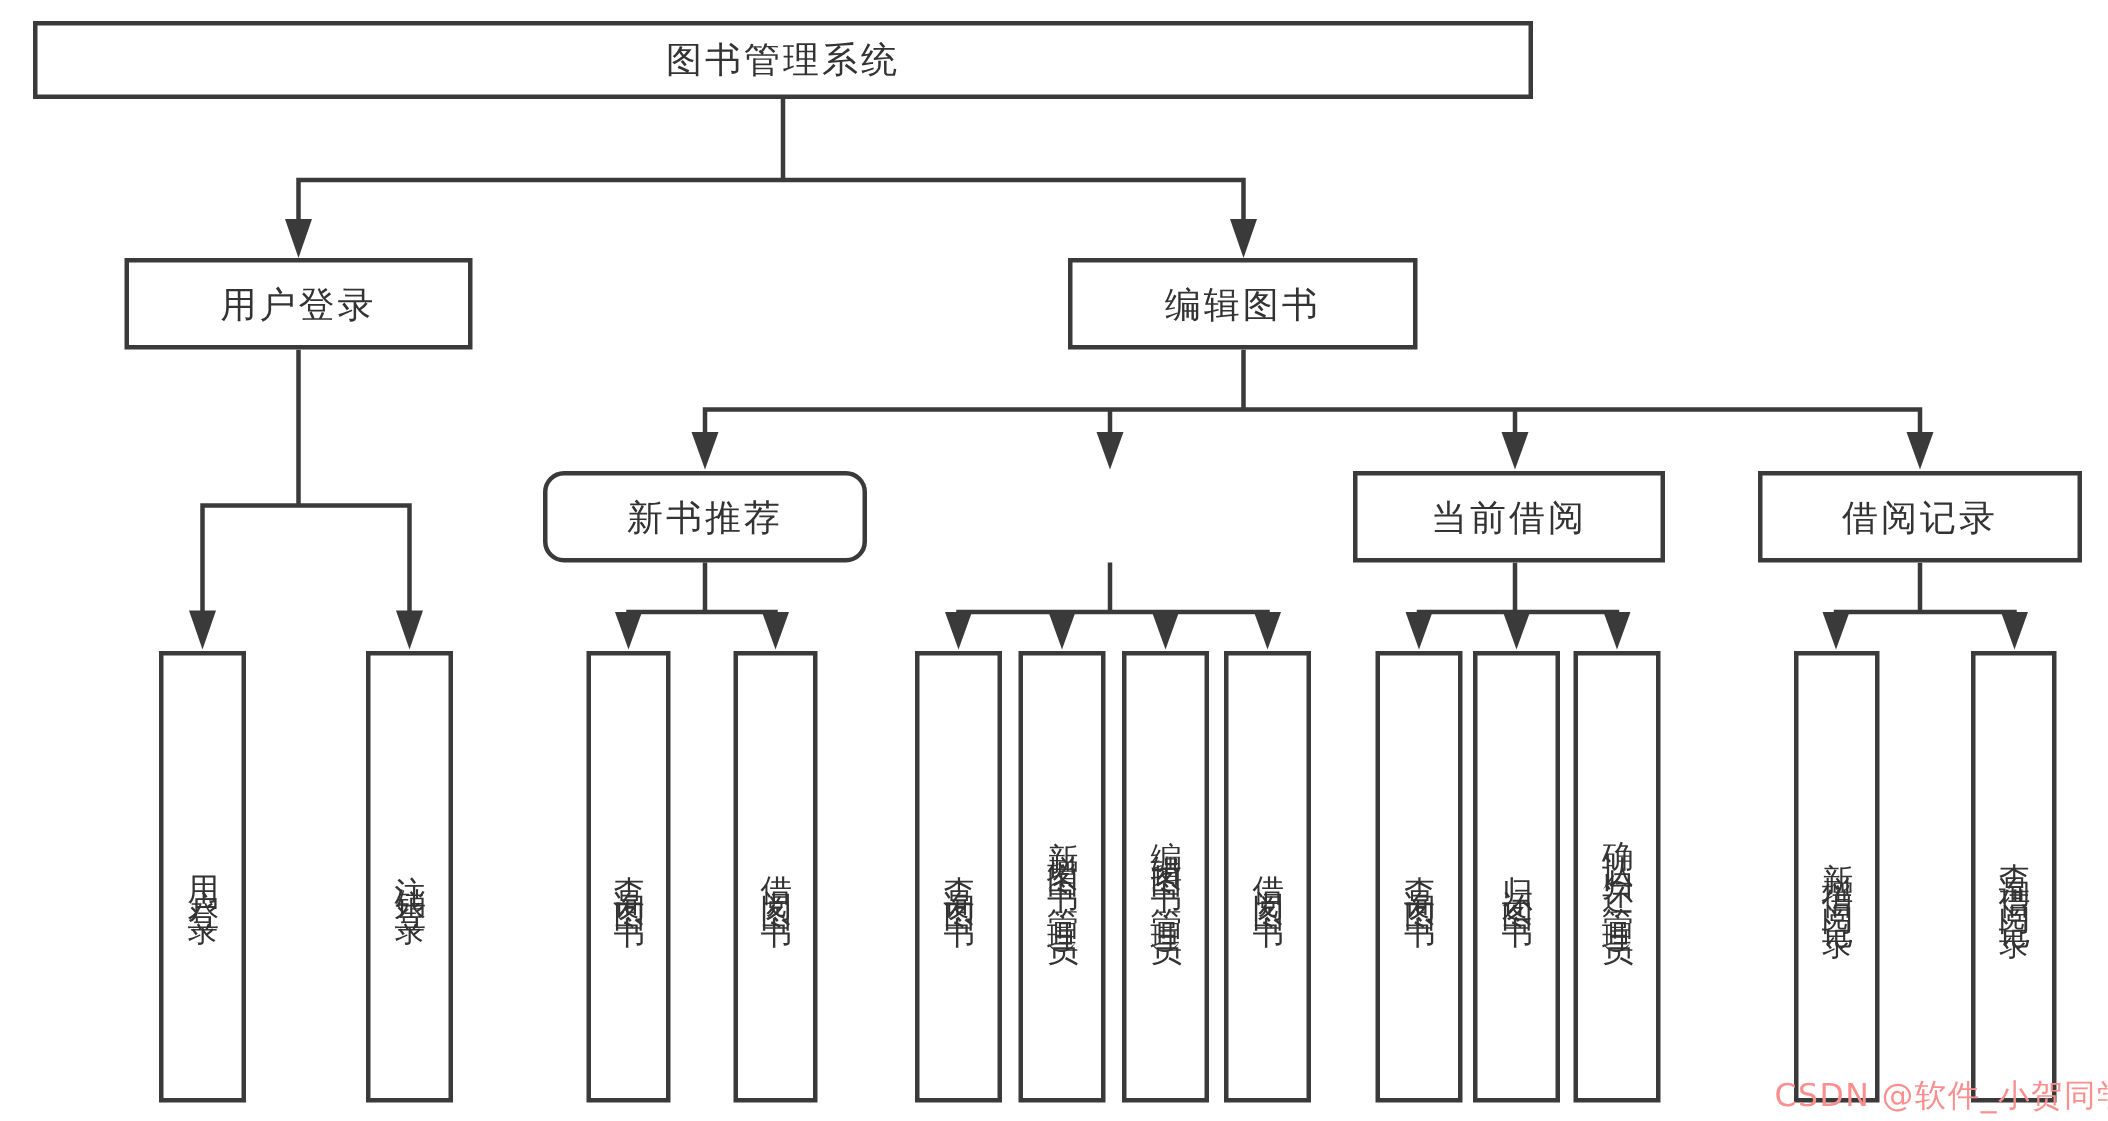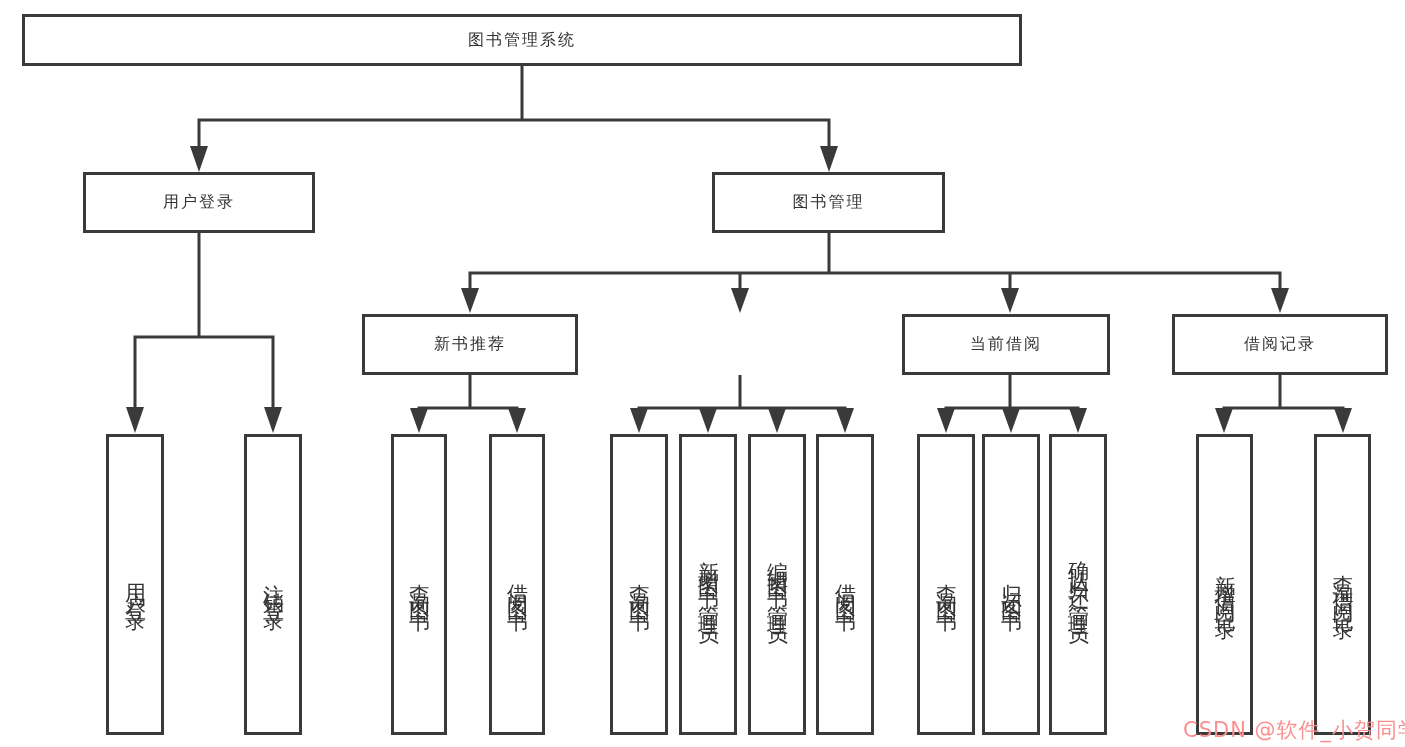--- a/index.html
+++ b/index.html
@@ -36,21 +36,21 @@
     stroke:none;
   }
   .hbox{
     position:absolute;
     background:var(--box-bg);
     border:3px solid var(--line);
     box-sizing:border-box;
     display:flex;
     align-items:center;
     justify-content:center;
-    font-size:16px;
+    font-size:24px;
     letter-spacing:2px;
     color:var(--text);
     z-index:1;
     white-space:nowrap;
   }
   .vbox{
     position:absolute;
     background:var(--box-bg);
     border:3px solid var(--line);
     box-sizing:border-box;
@@ -121,24 +121,24 @@
   </svg>
 
   <div class="hbox" style="left:22px;top:14px;width:1000px;height:52px;">
     <span>图书管理系统</span>
   </div>
 
   <div class="hbox" style="left:83px;top:172px;width:232px;height:61px;">
     <span>用户登录</span>
   </div>
   <div class="hbox" style="left:712px;top:172px;width:233px;height:61px;">
-    <span>图书管理</span>
+    <span>编辑图书</span>
   </div>
 
-  <div class="hbox" style="left:362px;top:314px;width:216px;height:61px;">
+  <div class="hbox" style="left:362px;top:314px;width:216px;height:61px;border-radius:14px;">
     <span>新书推荐</span>
   </div>
   <div class="hbox" style="left:902px;top:314px;width:208px;height:61px;">
     <span>当前借阅</span>
   </div>
   <div class="hbox" style="left:1172px;top:314px;width:216px;height:61px;">
     <span>借阅记录</span>
   </div>
 
   <div class="vbox" style="left:106px;top:434px;width:58px;height:301px;">

